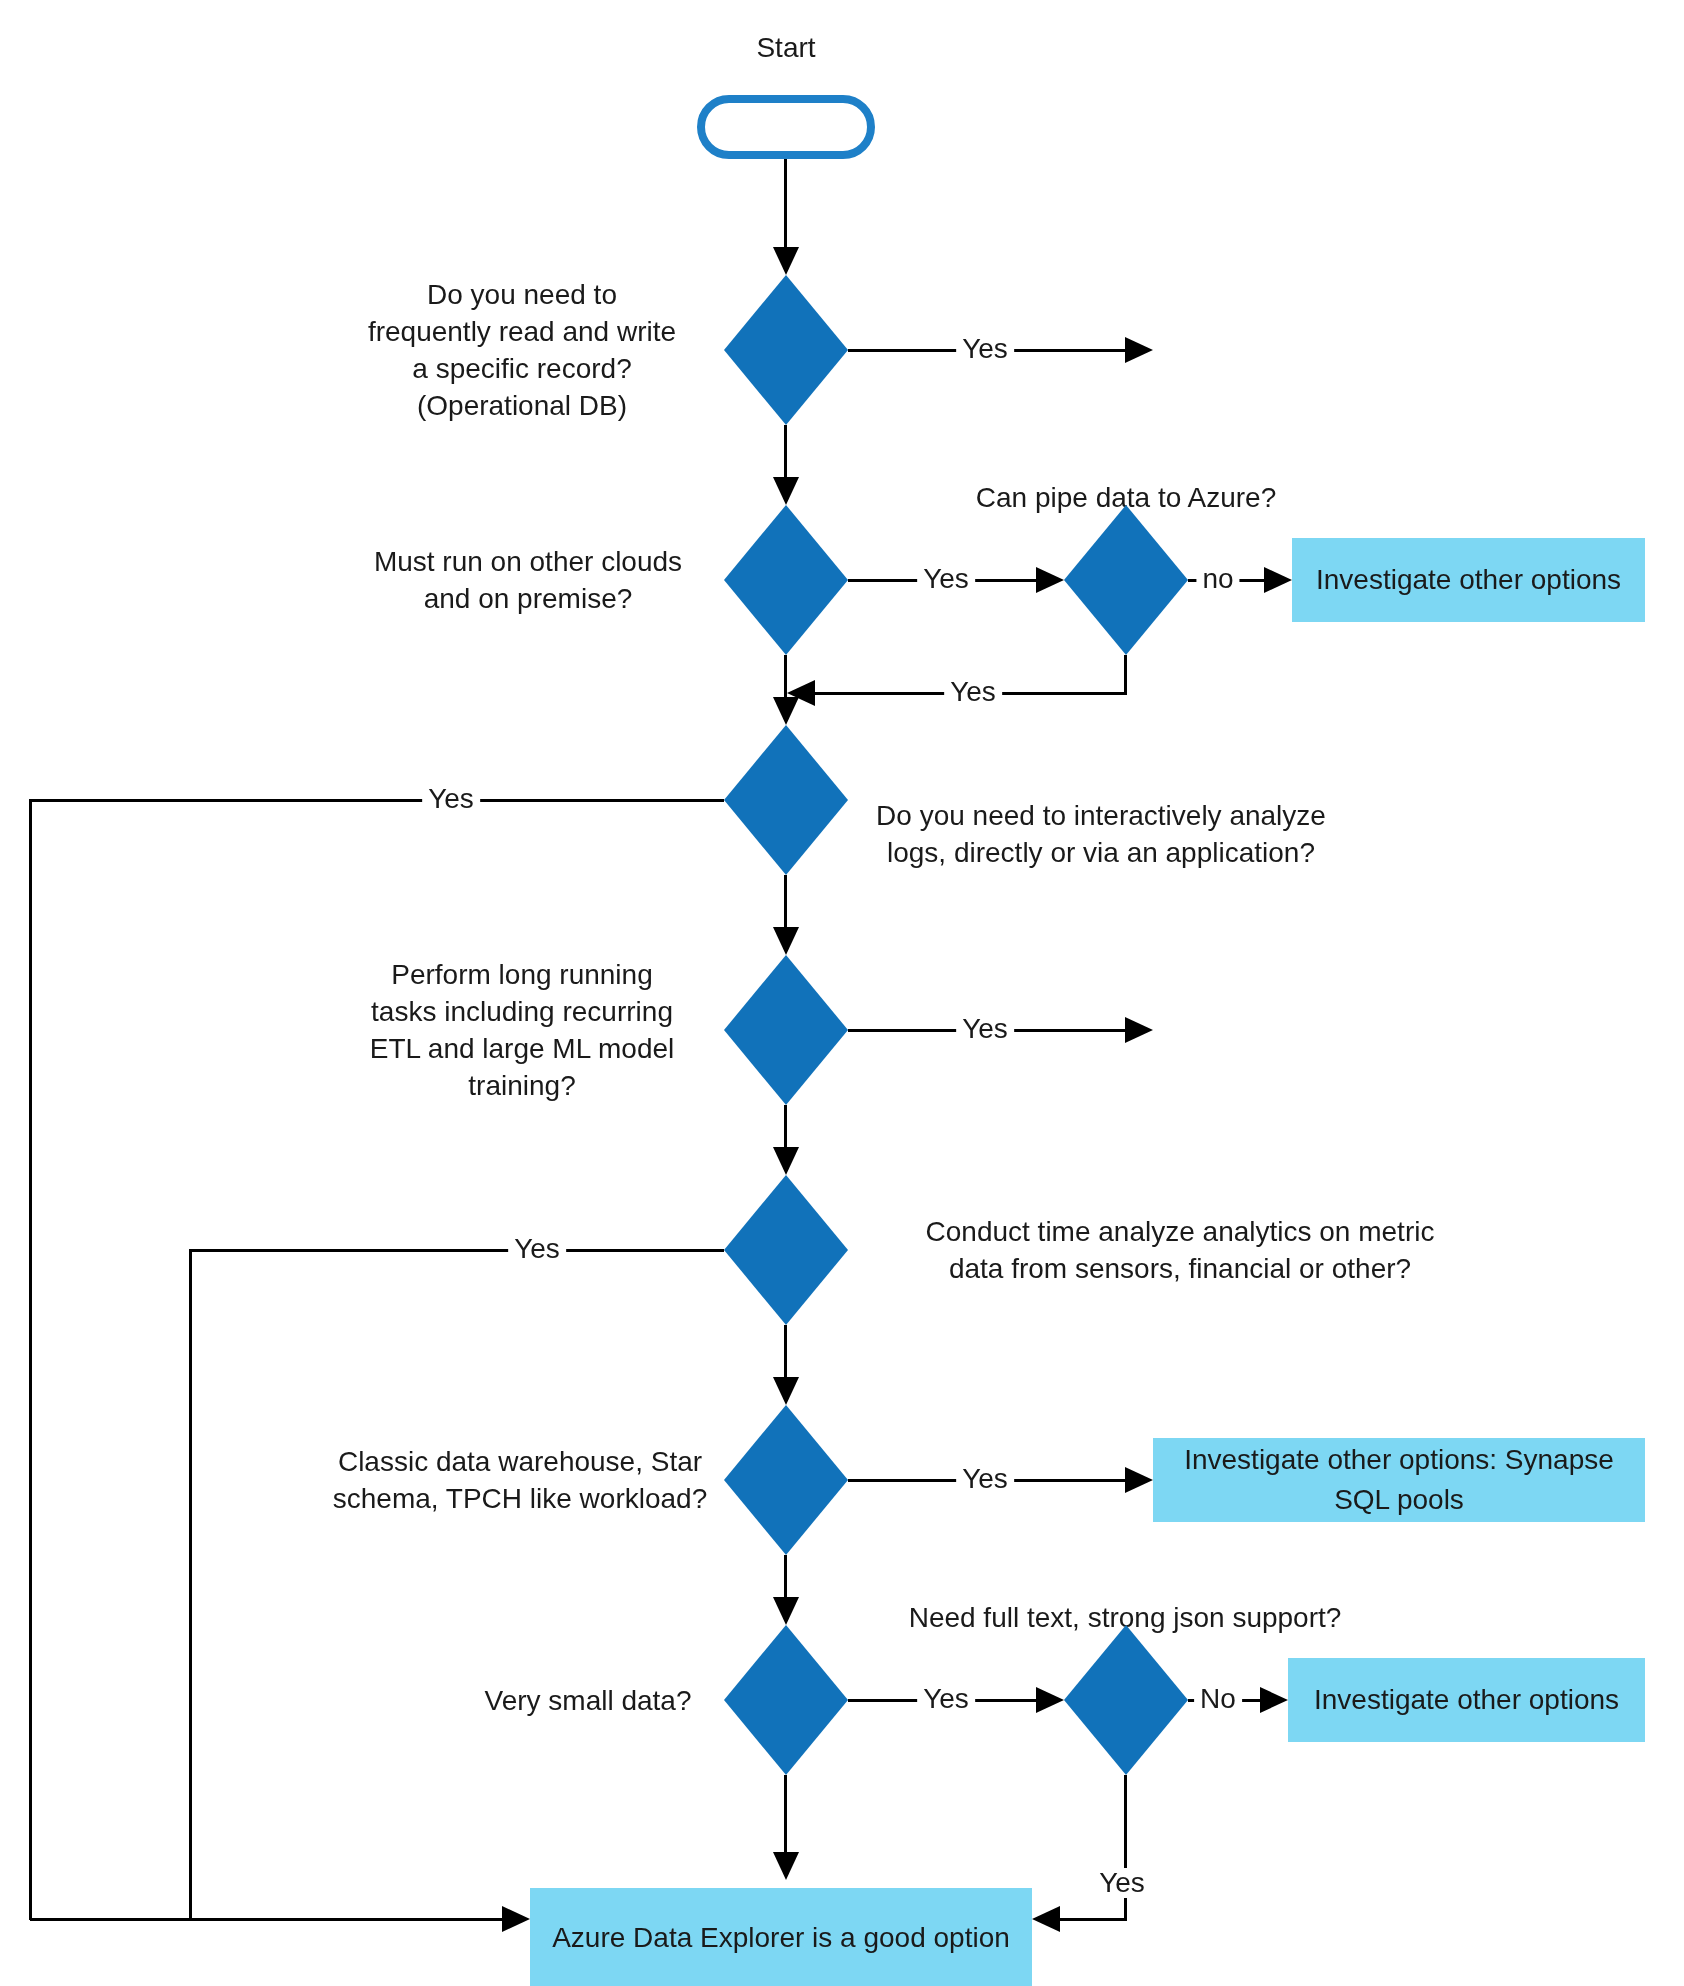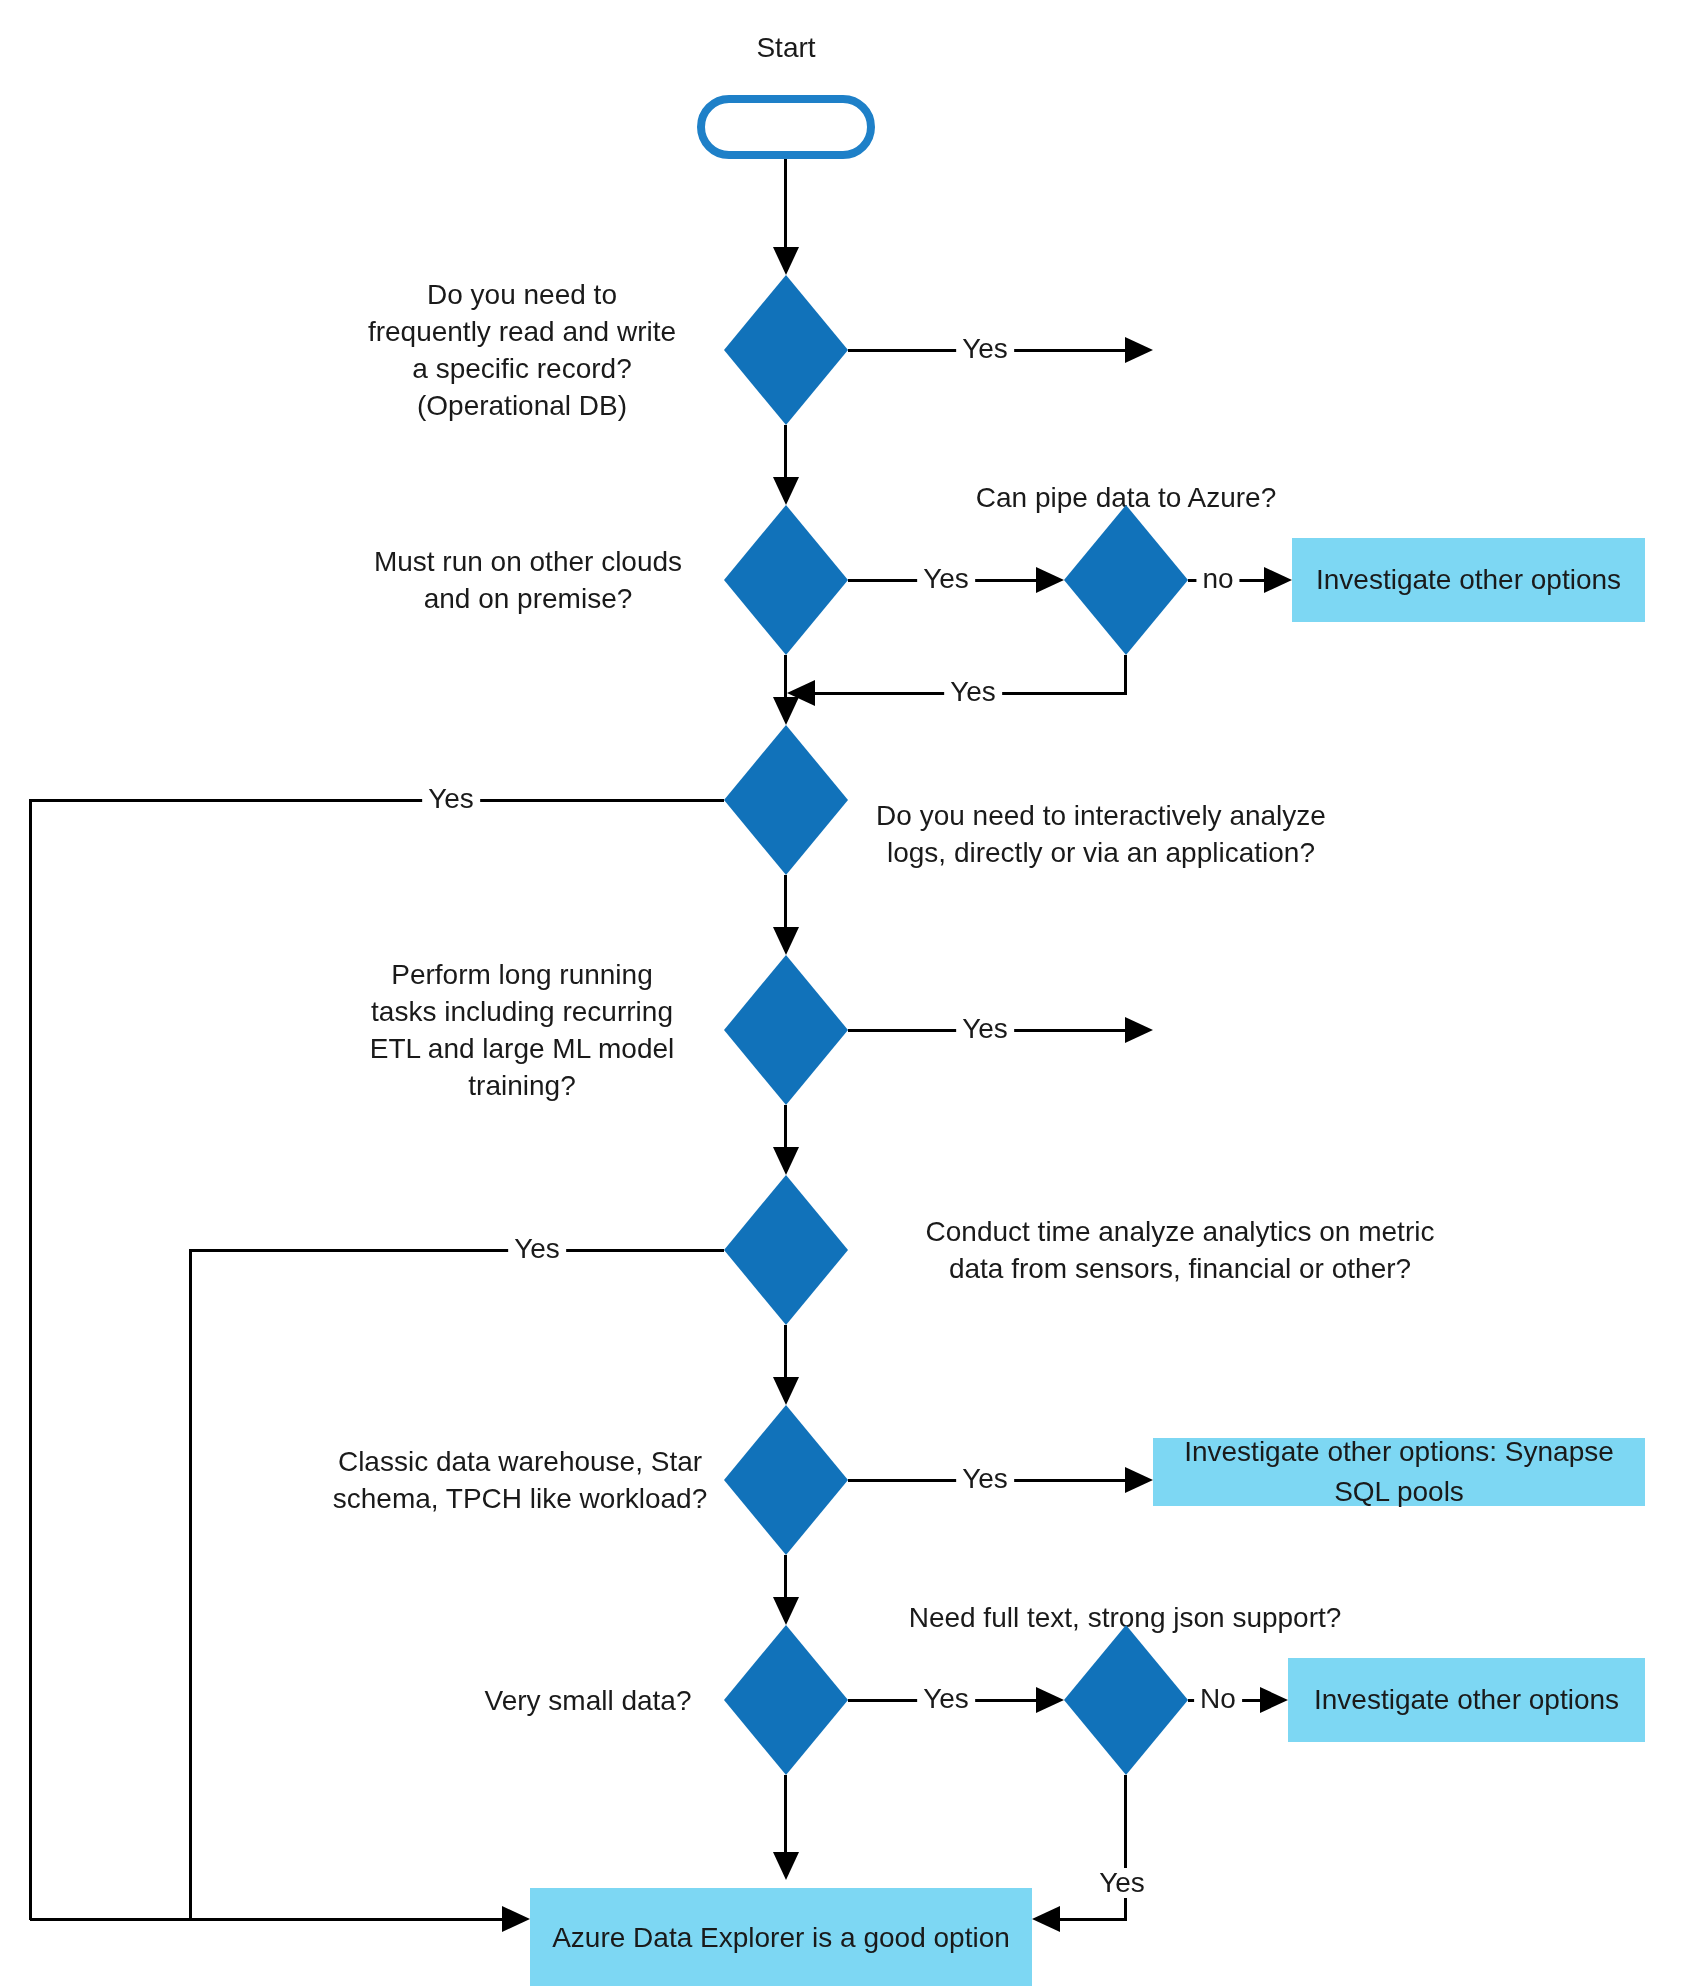--- a/index.html
+++ b/index.html
@@ -122,21 +122,21 @@
   <div class="hline" style="left:190px;top:1249px;width:534px;"></div>
   <div class="elabel" style="left:537px;top:1234px;">Yes</div>
   <div class="vline" style="left:189px;top:1249px;height:671px;"></div>
 
   <div class="diamond" style="left:724px;top:1405px;"></div>
   <div class="qtext" style="left:300px;top:1443px;width:440px;">Classic data warehouse, Star
 schema, TPCH like workload?</div>
   <div class="hline" style="left:848px;top:1479px;width:279px;"></div>
   <div class="arr-r" style="left:1125px;top:1467px;"></div>
   <div class="elabel" style="left:985px;top:1464px;">Yes</div>
-  <div class="rbox" style="left:1153px;top:1438px;width:492px;height:68px;">Investigate other options: Synapse
+  <div class="rbox" style="left:1153px;top:1438px;width:492px;height:84px;">Investigate other options: Synapse
 SQL pools</div>
 
   <div class="diamond" style="left:724px;top:1625px;"></div>
   <div class="qtext" style="left:438px;top:1682px;width:300px;">Very small data?</div>
   <div class="hline" style="left:848px;top:1699px;width:190px;"></div>
   <div class="arr-r" style="left:1036px;top:1687px;"></div>
   <div class="elabel" style="left:946px;top:1684px;">Yes</div>
 
   <div class="qtext" style="left:875px;top:1599px;width:500px;">Need full text, strong json support?</div>
   <div class="diamond" style="left:1064px;top:1625px;"></div>

